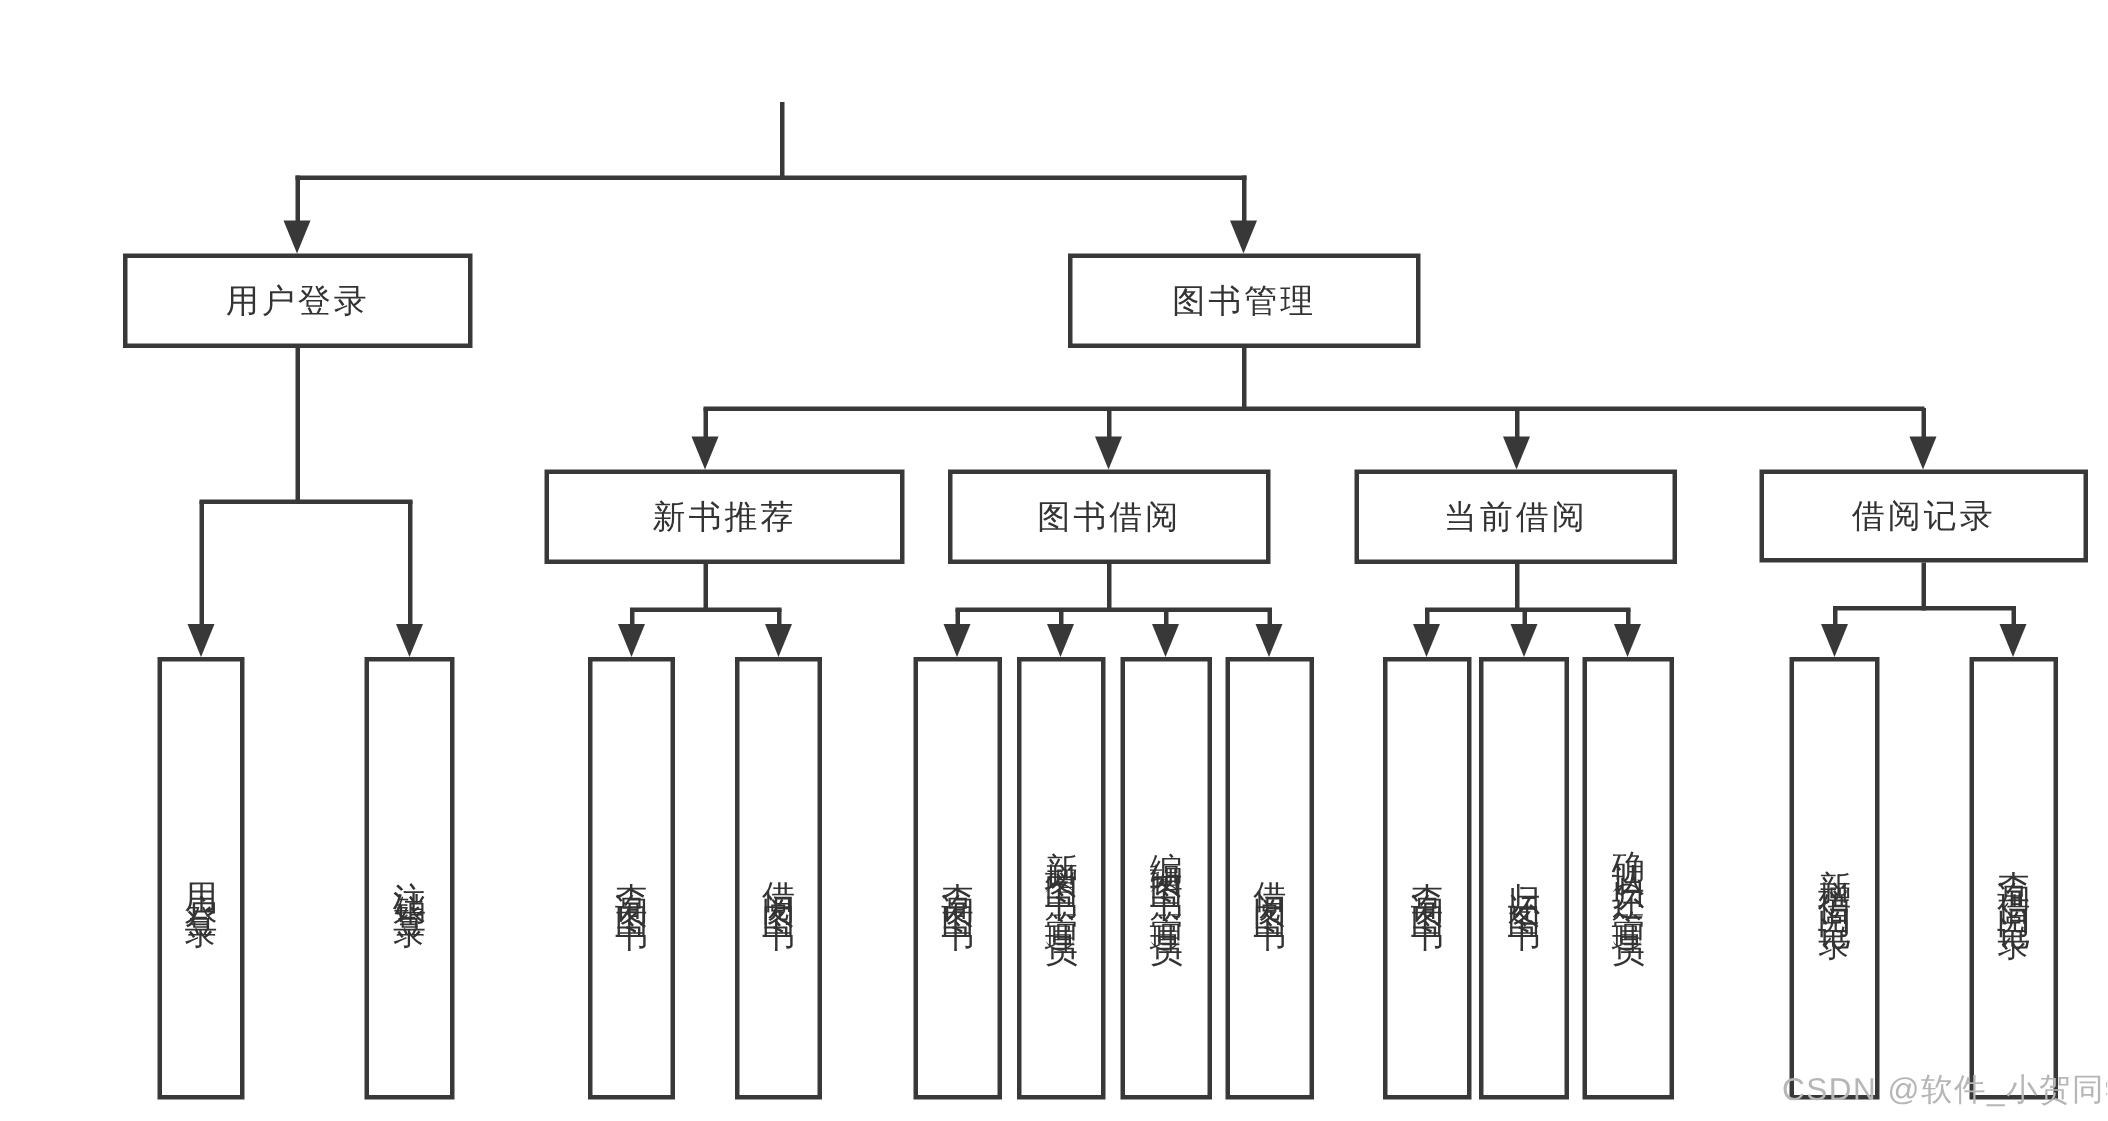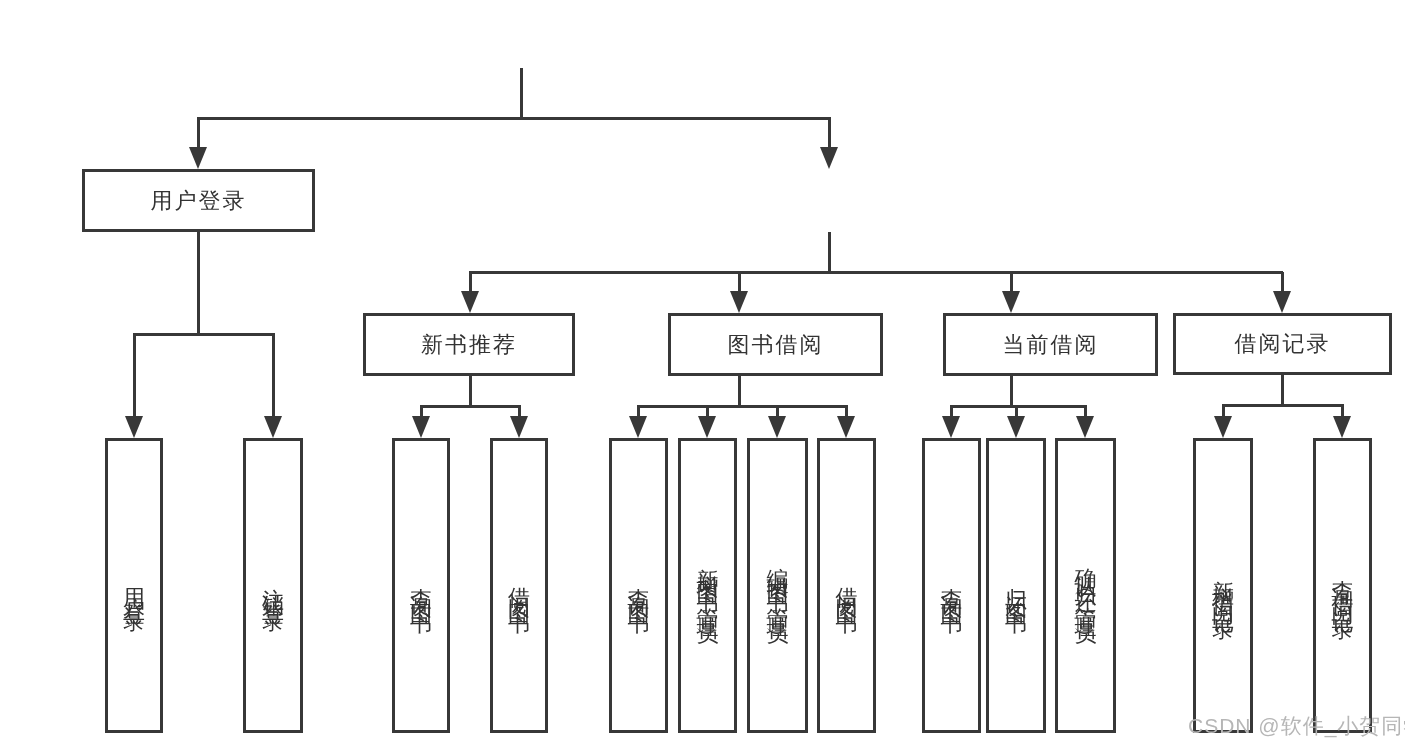--- a/index.html
+++ b/index.html
@@ -67,30 +67,33 @@
 </head>
 <body>
 
 <div class="canvas">
 
 
   <div class="box" style="left:82px; top:169px; width:233px; height:63px;">
     <span class="h-label">用户登录</span>
   </div>
 
-
-  <div class="box" style="left:363px; top:313px; width:212px; height:63px;">
+  <div class="box" style="left:712px; top:169px; width:235px; height:63px;">
+    <span class="h-label">图书管理</span>
+  </div>
+
+  <div class="box" style="left:363px; top:313px; width:240px; height:63px;">
     <span class="h-label">新书推荐</span>
   </div>
 
-  <div class="box" style="left:668px; top:313px; width:215px; height:63px;text-align:center;">
+  <div class="box" style="left:632px; top:313px; width:215px; height:63px;text-align:center;">
     <span class="h-label">图书借阅</span>
   </div>
 
-  <div class="box" style="left:903px; top:313px; width:215px; height:63px;margin-left:40px;">
+  <div class="box" style="left:903px; top:313px; width:215px; height:63px;">
     <span class="h-label">当前借阅</span>
   </div>
 
   <div class="box" style="left:1173px; top:313px; width:219px; height:62px;">
     <span class="h-label">借阅记录</span>
   </div>
 
   <div class="box leaf" style="left:105px; top:438px; width:58px; height:295px;">
     <span class="v-label">用户登录</span>
   </div>

